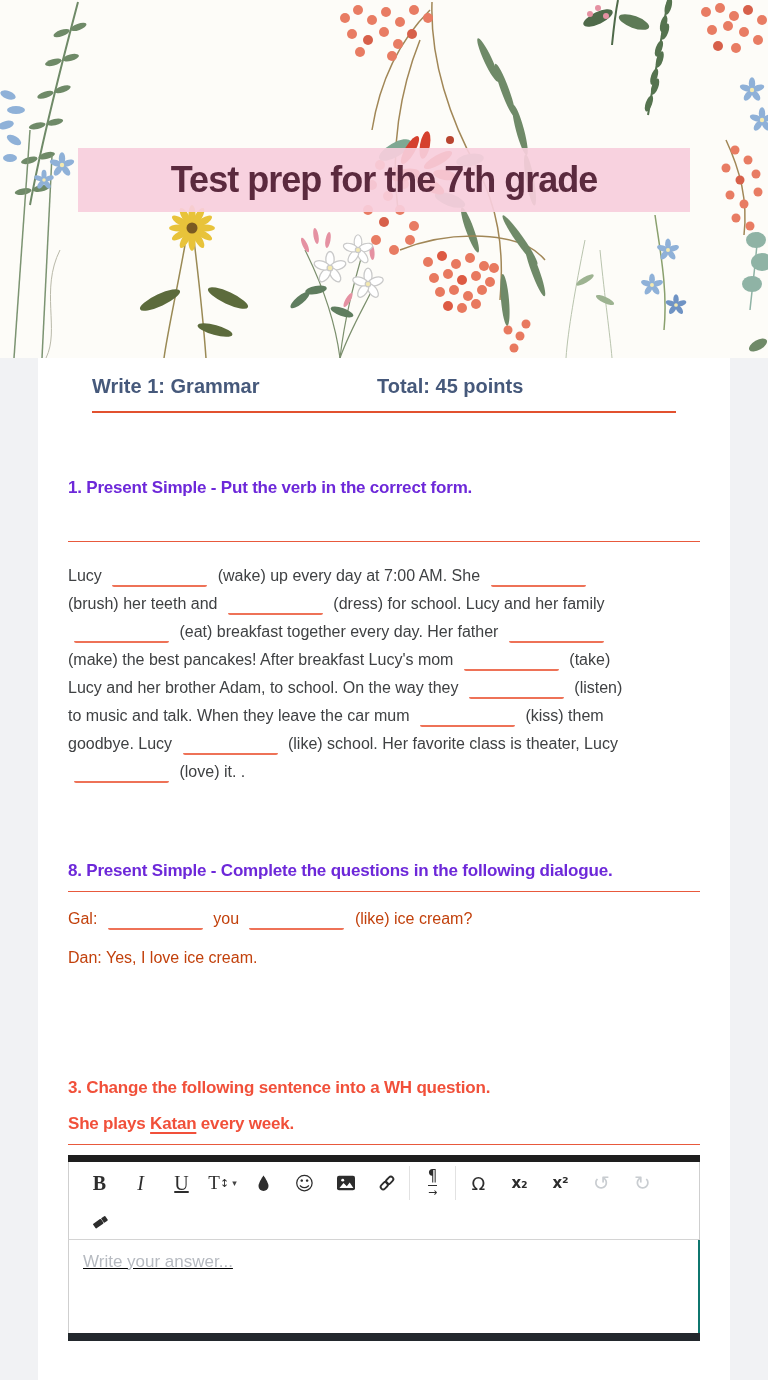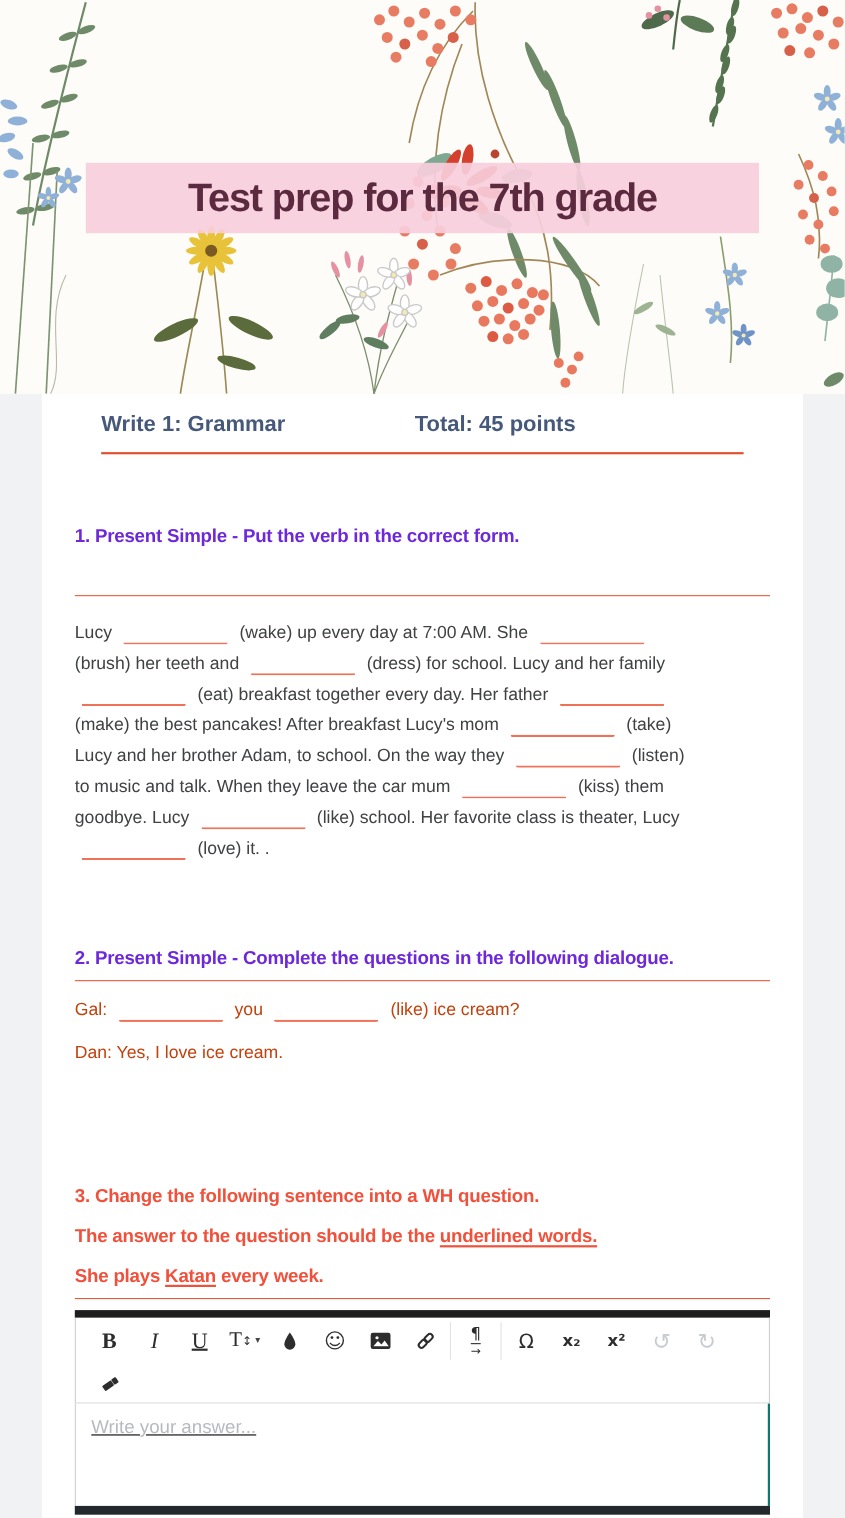--- a/index.html
+++ b/index.html
@@ -353,29 +353,28 @@
     <div class="rule part-rule"></div>
   </div>
 
   <section>
     <h2 class="q-heading q1-heading">1. Present Simple - Put the verb in the correct form.</h2>
     <div class="thin-rule q1-rule"></div>
     <p class="fill-paragraph"><span>Lucy </span><span class="blank"></span><span> (wake) up every day at 7:00 AM. She </span><span class="blank"></span><br><span>(brush) her teeth and </span><span class="blank"></span><span> (dress) for school. Lucy and her family</span><br><span class="blank"></span><span> (eat) breakfast together every day. Her father </span><span class="blank"></span><br><span>(make) the best pancakes! After breakfast Lucy's mom </span><span class="blank"></span><span> (take)</span><br><span>Lucy and her brother Adam, to school. On the way they </span><span class="blank"></span><span> (listen)</span><br><span>to music and talk. When they leave the car mum </span><span class="blank"></span><span> (kiss) them</span><br><span>goodbye. Lucy </span><span class="blank"></span><span> (like) school. Her favorite class is theater, Lucy</span><br><span class="blank"></span><span> (love) it. .</span></p>
   </section>
 
   <section>
-    <h2 class="q-heading q2-heading">2. Present Simple - Complete the questions in the following dialogue.</h2>
+    <h2 class="q-heading q2-heading">8. Present Simple - Complete the questions in the following dialogue.</h2>
     <div class="thin-rule q2-rule"></div>
     <p class="dialogue-line"><span>Gal: </span><span class="blank"></span><span> you </span><span class="blank"></span><span> (like) ice cream?</span></p>
     <p class="dialogue-line dan-line">Dan: Yes, I love ice cream.</p>
   </section>
 
   <section class="q3-block">
     <p class="q3-line">3. Change the following sentence into a WH question.</p>
-    <p class="q3-line"><span>The answer to the question should be the </span><span class="u-red">underlined words.</span></p>
     <p class="q3-line"><span>She plays </span><span class="kw u-red">Katan</span><span> every week.</span></p>
     <div class="thin-rule q3-rule"></div>
   </section>
 
   <div class="editor">
     <div class="editor-topbar"></div>
     <div class="toolbar">
       <div class="tb-row1">
         <div class="tb-btn tb-serif tb-bold">B</div>
         <div class="tb-btn tb-serif tb-italic">I</div>

